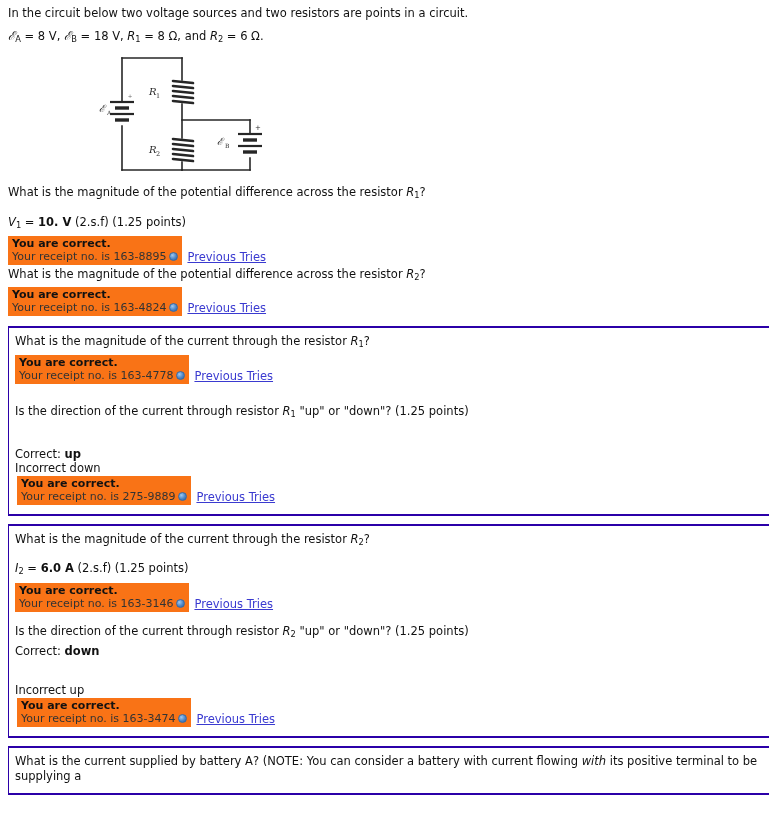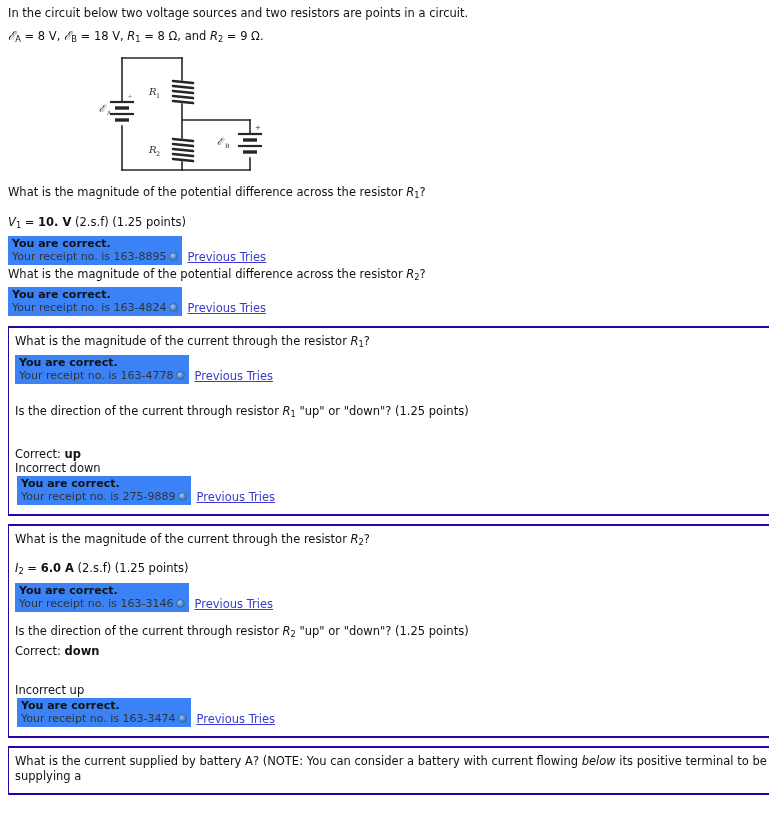--- a/index.html
+++ b/index.html
@@ -44,21 +44,21 @@
   .ansline .lbl { font-style: italic; }
   .ansval { font-weight: bold; }
 
   .resultrow {
     display: flex;
     align-items: flex-end;
     gap: 5px;
     margin: 1px 0 2px 0;
   }
   .correctbox {
-    background: #3b82f6;
+    background: #f97316;
     padding: 1px 4px 2px 4px;
     line-height: 13px;
     font-size: 11px;
     display: inline-block;
   }
   .correctbox .b1 { font-weight: bold; color: #111; display:block; }
   .correctbox .b2 { color: #333; display:block; white-space: nowrap; }
   .helpicon {
     display: inline-block;
     width: 9px; height: 9px;
@@ -95,21 +95,21 @@
   .section.first { margin-top: 10px; }
 </style>
 </head>
 <body>
 
 <div class="page">
 
   <p class="qtext">In the circuit below two voltage sources and two resistors are points in a circuit.</p>
 
   <p class="givens">
-    <span class="scriptE">ℰ</span><sub>A</sub><span> = 8 V, </span><span class="scriptE">ℰ</span><sub>B</sub><span> = 18 V, </span><span class="var">R</span><sub>1</sub><span> = 8 Ω, and </span><span class="var">R</span><sub>2</sub><span> = 9 Ω.</span>
+    <span class="scriptE">ℰ</span><sub>A</sub><span> = 8 V, </span><span class="scriptE">ℰ</span><sub>B</sub><span> = 18 V, </span><span class="var">R</span><sub>1</sub><span> = 8 Ω, and </span><span class="var">R</span><sub>2</sub><span> = 6 Ω.</span>
   </p>
 
   <div class="circuit-wrap">
     <svg class="circuit" width="200" height="125" viewBox="0 0 200 125">
       <g stroke="#262626" stroke-width="1.6" fill="none" stroke-linecap="square">
 
         <path d="M36 6 H96"></path>
         <path d="M36 6 V50"></path>
         <path d="M36 74 V118"></path>
         <path d="M36 118 H96"></path>
@@ -254,18 +254,18 @@
         <span class="b1">You are correct.</span>
         <span class="b2"><span>Your receipt no. is 163-3474</span><span class="helpicon"></span></span>
       </div>
       <a class="prevtries">Previous Tries</a>
     </div>
   </div>
 
   <div class="section">
 
     <p class="qtext">
-      <span>What is the current supplied by battery A? (NOTE: You can consider a battery with current flowing </span><span class="ital">below</span><span> its positive terminal to be supplying a </span>
+      <span>What is the current supplied by battery A? (NOTE: You can consider a battery with current flowing </span><span class="ital">with</span><span> its positive terminal to be supplying a </span>
     </p>
 
   </div>
 
 </div>
 
 </body></html>

